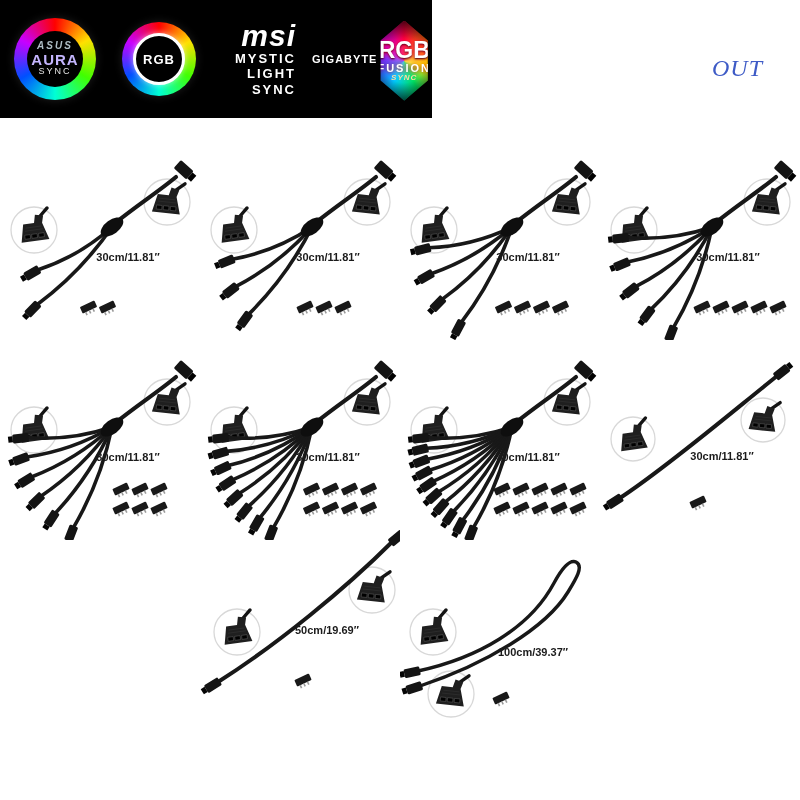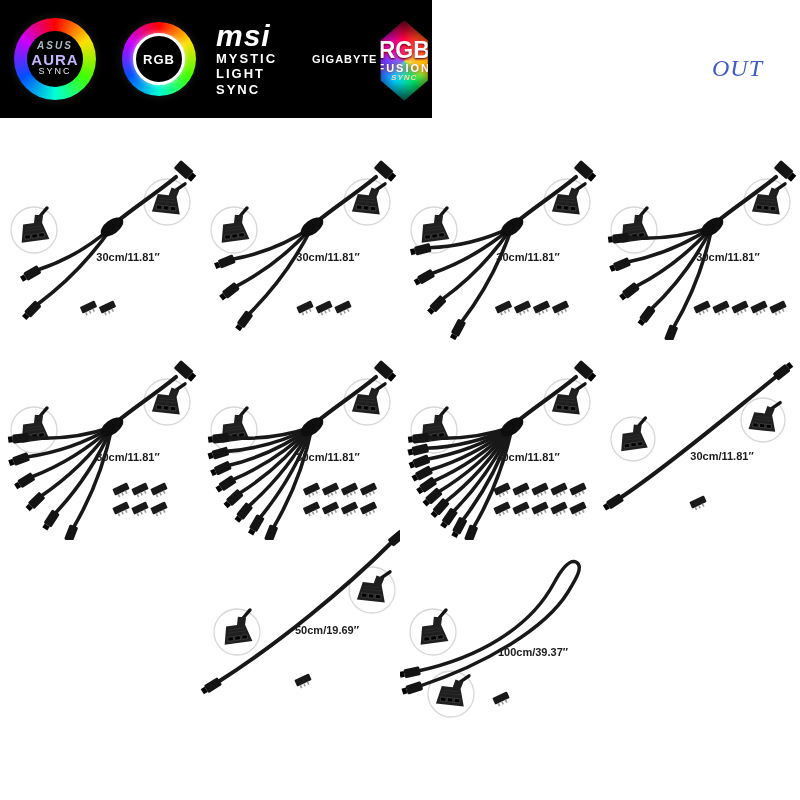--- a/index.html
+++ b/index.html
@@ -34,21 +34,21 @@
     display:flex;align-items:center;justify-content:center;
     box-shadow:0 0 10px rgba(255,255,255,.12);
   }
   .ring2-inner{
     width:46px;height:46px;border-radius:50%;background:#000;border:3.5px solid #fff;
     display:flex;align-items:center;justify-content:center;
     color:#fff;font-weight:700;font-size:13px;letter-spacing:1px;
     box-shadow:0 0 6px rgba(255,255,255,.6);
   }
 
-  .msi-block{margin-left:20px;width:80px;text-align:left;flex:none;color:#fff;}
+  .msi-block{margin-left:20px;width:80px;text-align:right;flex:none;color:#fff;}
   .msi-word{font-style:italic;font-weight:800;font-size:30px;line-height:1;letter-spacing:1px;}
   .msi-line{font-weight:700;font-size:13px;letter-spacing:2px;line-height:1.2;}
 
   .giga-block{margin-left:16px;width:100px;flex:none;display:flex;flex-direction:row;align-items:center;}
   .giga-word{font-weight:800;font-size:11px;color:#fff;letter-spacing:1px;}
   .giga-burst{
     margin-top:3px;width:86px;height:80px;
     clip-path:polygon(50% 0,94% 25%,94% 75%,50% 100%,6% 75%,6% 25%);
     background:
       radial-gradient(circle at 50% 50%, rgba(255,255,255,.25) 0 12%, rgba(0,0,0,0) 45%, rgba(0,0,0,.65) 80%),

